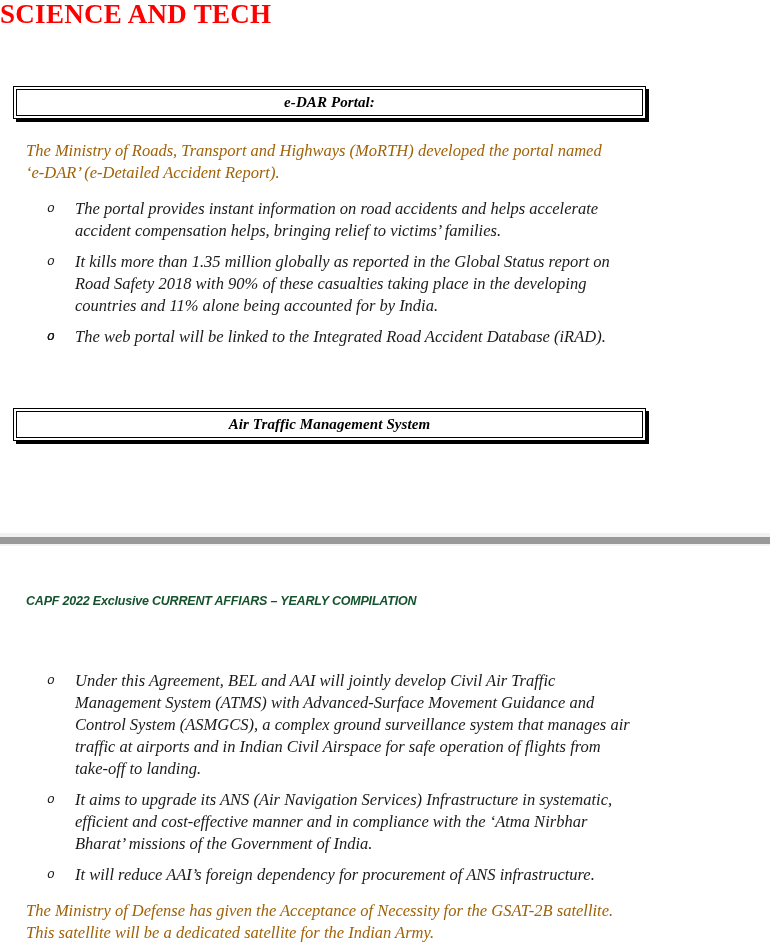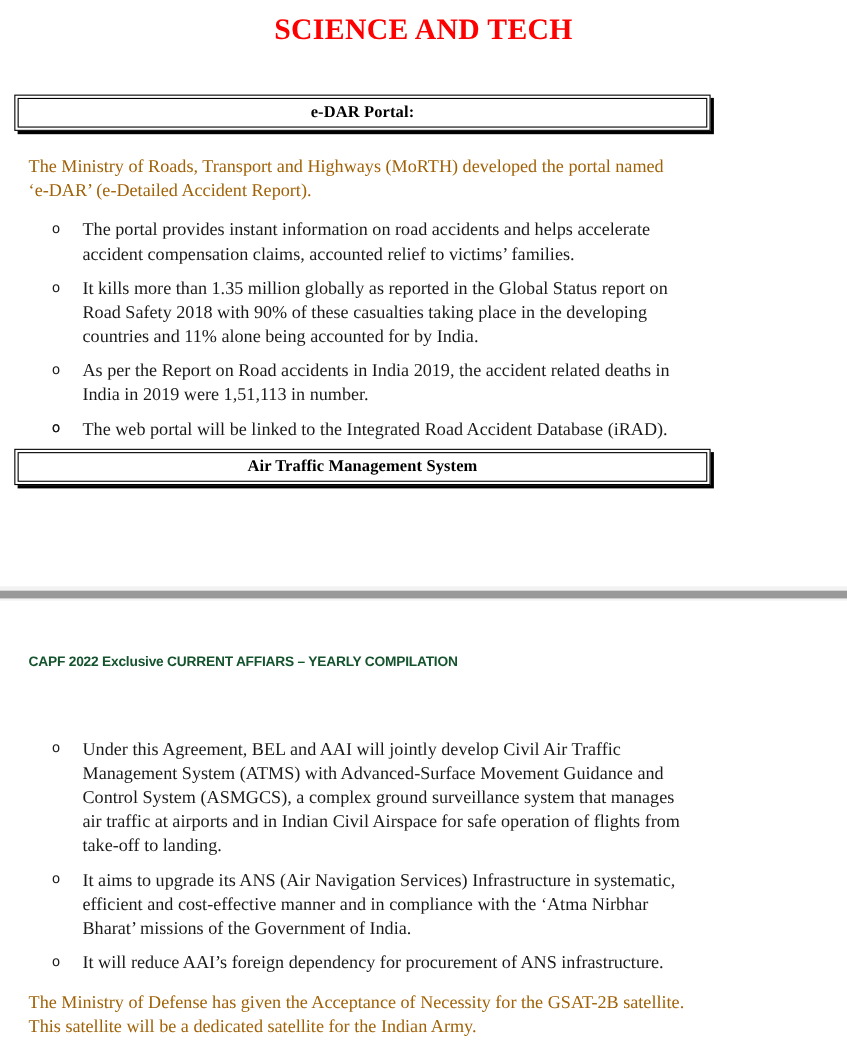--- a/index.html
+++ b/index.html
@@ -17,28 +17,28 @@
   }
 
   .page {
     position: relative;
     width: 770px;
     height: 950px;
   }
 
   
   .doc-title {
-    text-align: center;
+    text-align: left;
     color: #ff0000;
     font-family: "Liberation Serif", "DejaVu Serif", serif;
     font-weight: bold;
     font-size: 27px;
     letter-spacing: 0.3px;
     line-height: 1;
-    padding-top: 13px;
+    padding-top: 1px;
     margin: 0;
   }
 
   
   .hbox {
     margin: 0 22px 0 13px;
     border: 1px solid #000;
     padding: 2px;
     background: #fff;
     position: relative;
@@ -122,21 +122,21 @@
     margin: 0 0 0 26px;
     font-family: "Liberation Sans", "DejaVu Sans", sans-serif;
     font-weight: bold;
     font-size: 12.5px;
     letter-spacing: -0.2px;
     line-height: 1.2;
     color: #14532d;
   }
 
   
-  .at { position: absolute; left: 0; width: 668px; }
+  .at { position: absolute; left: 0; width: 668px; font-style: italic; }
 </style>
 </head>
 <body>
 
 <div class="page">
 
   <h1 class="doc-title">SCIENCE AND TECH</h1>
 
   <div class="at" style="top:86px;">
     <div class="hbox">
@@ -147,29 +147,28 @@
   </div>
 
   <div class="at" style="top:140px;">
     <p class="para para-block">The Ministry of Roads, Transport and Highways (MoRTH) developed the portal named ‘e-DAR’ (e-Detailed Accident Report).</p>
   </div>
 
   <div class="at" style="top:198px;">
     <ul class="bullets">
       <li>
         <span class="marker">o</span>
-        <span>The portal provides instant information on road accidents and helps accelerate accident compensation claims, accounted relief to victims’ families.</span>
+        <span>The portal provides instant information on road accidents and helps accelerate accident compensation helps, bringing relief to victims’ families.</span>
       </li>
       <li>
         <span class="marker">o</span>
         <span>It kills more than 1.35 million globally as reported in the Global Status report on Road Safety 2018 with 90% of these casualties taking place in the developing countries and 11% alone being accounted for by India.</span>
       </li>
       <li>
         <span class="marker">o</span>
-        <span>As per the Report on Road accidents in India 2019, the accident related deaths in India in 2019 were 1,51,113 in number.</span>
       </li>
       <li>
         <span class="marker">o</span>
       </li>
       <li>
         <span class="marker">o</span>
         <span>The web portal will be linked to the Integrated Road Accident Database (iRAD).</span>
       </li>
     </ul>
   </div>

